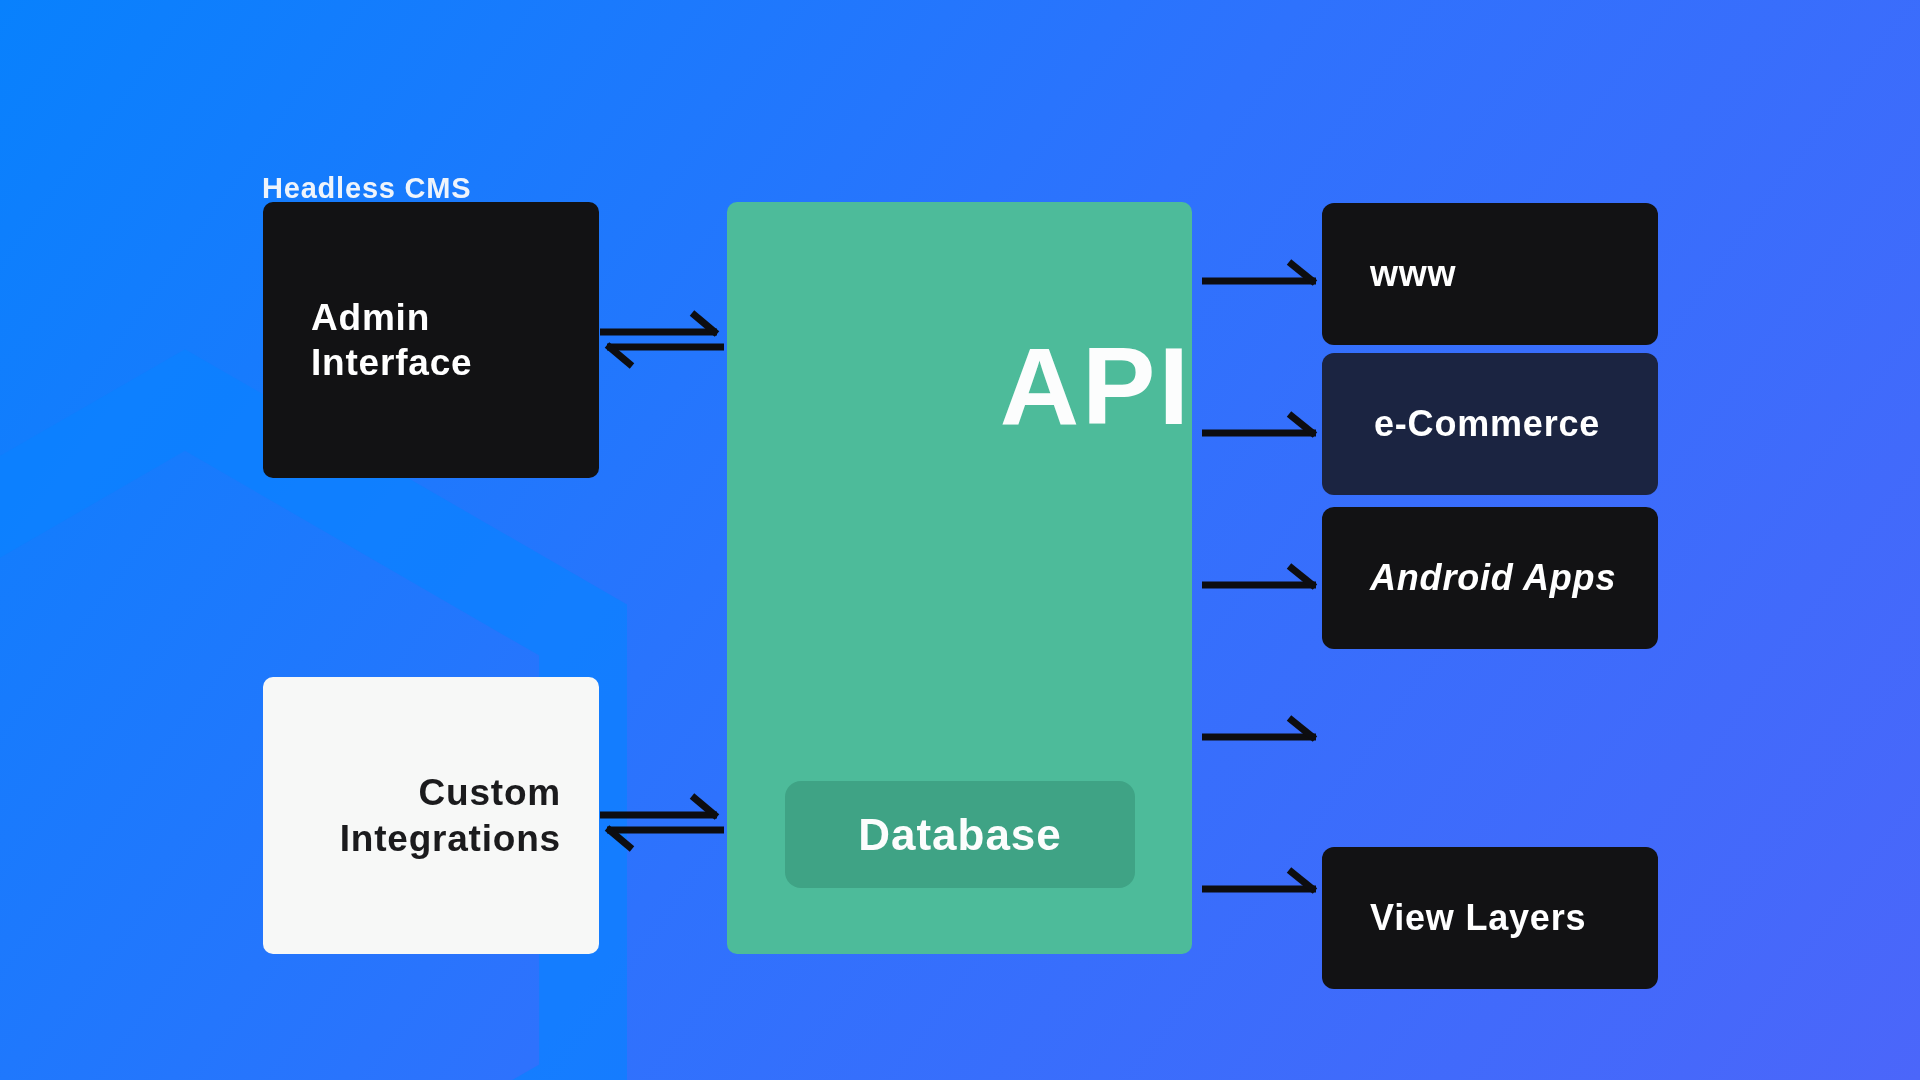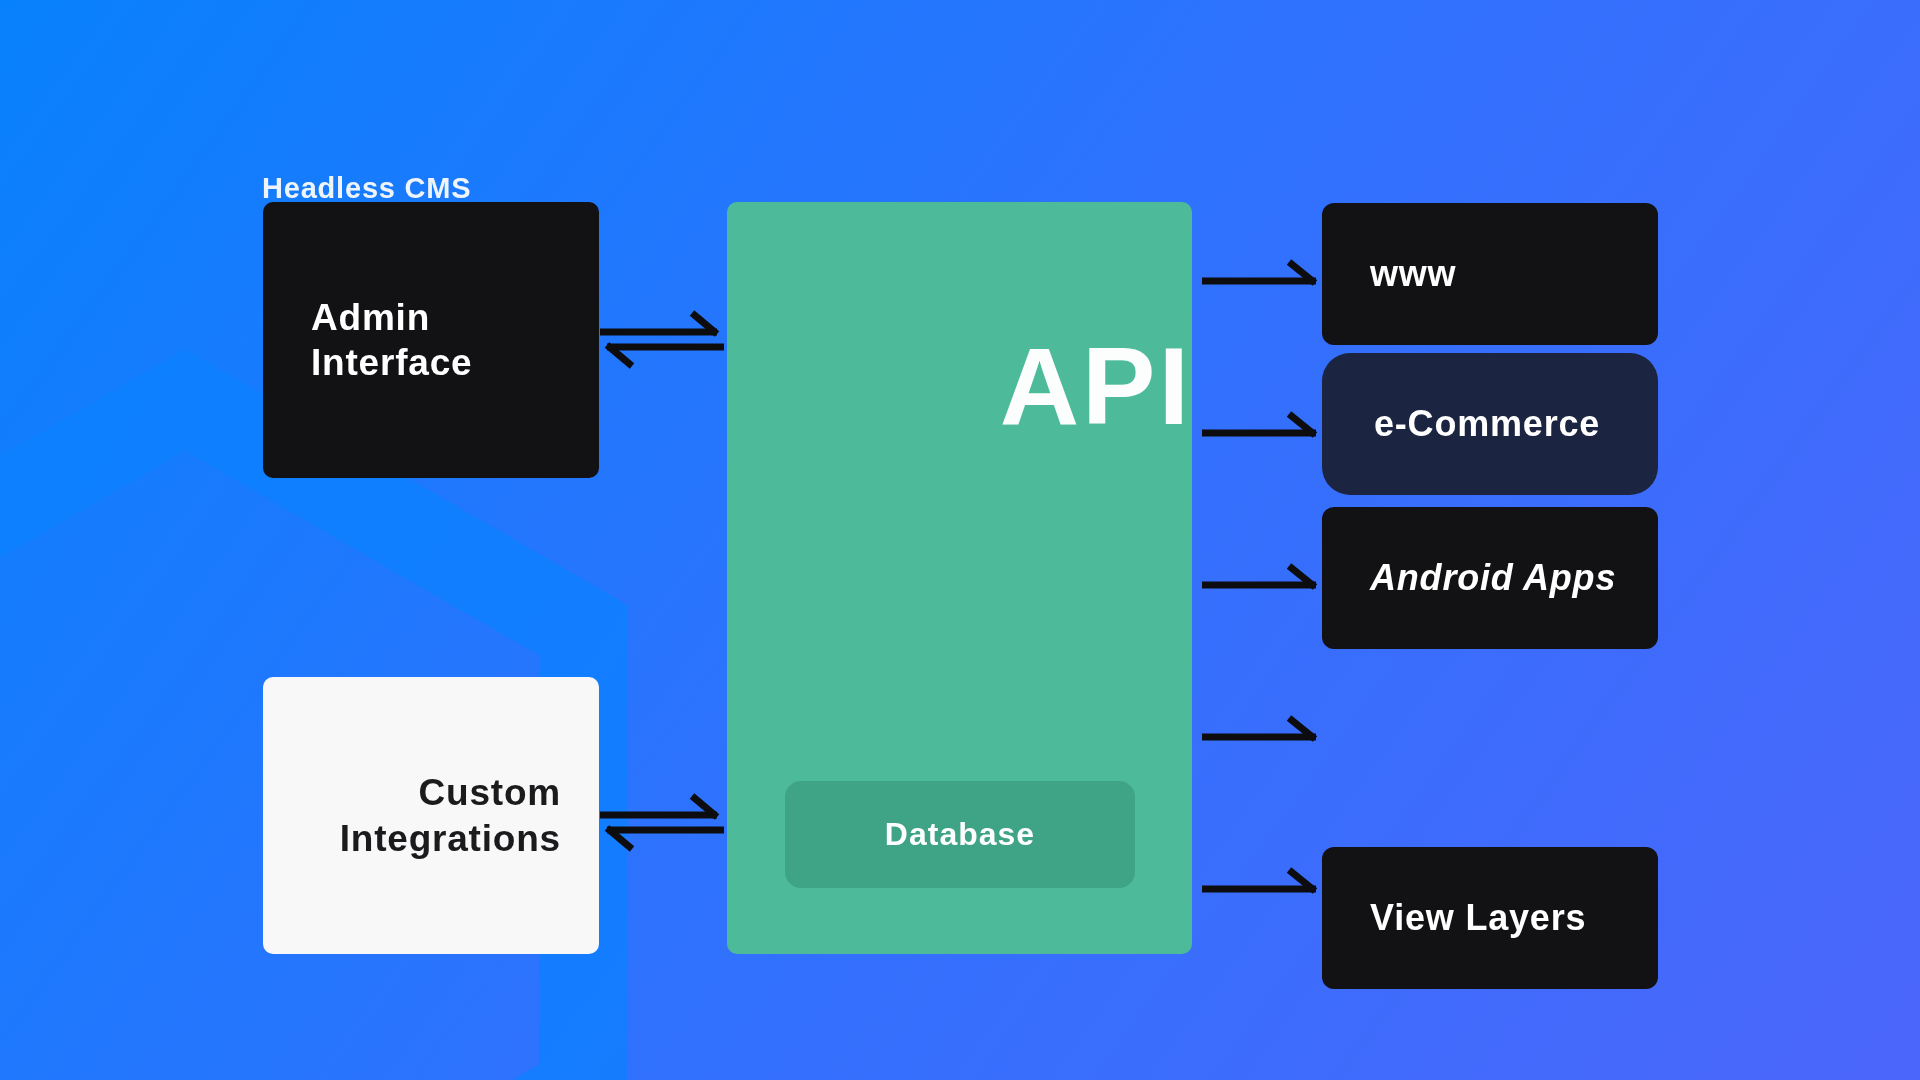--- a/index.html
+++ b/index.html
@@ -84,36 +84,36 @@
     width: 350px;
     height: 107px;
     background: #3FA385;
     border-radius: 16px;
     display: flex;
     align-items: center;
     justify-content: center;
     color: #FCFDFD;
   }
   .database-node .label {
-    font-size: 32px;
+    font-size: 44px;
     font-weight: 700;
     letter-spacing: 1px;
   }
 
   .target-node {
     left: 1322px;
     width: 336px;
     height: 142px;
     border-radius: 12px;
     padding: 0 30px 0 52px;
     color: #FFFFFF;
   }
   .target-node .label { font-size: 36px; }
   .tgt-dark { background: #121214; padding-left: 48px; }
-  .tgt-navy { background: #1B2441; border-radius: 28px; }
+  .tgt-navy { background: #1B2441; }
   #node-www    { top: 203px; }
   #node-ecom   { top: 353px; }
   #node-android{ top: 507px; font-style: italic; }
   #node-ios    { top: 658px; }
   #node-view   { top: 847px; }
 
   .arrow { position: absolute; pointer-events: none; }
   .arrow-single { left: 1202px; }
   #arrow-www     { top: 254px; }
   #arrow-ecom    { top: 406px; }

